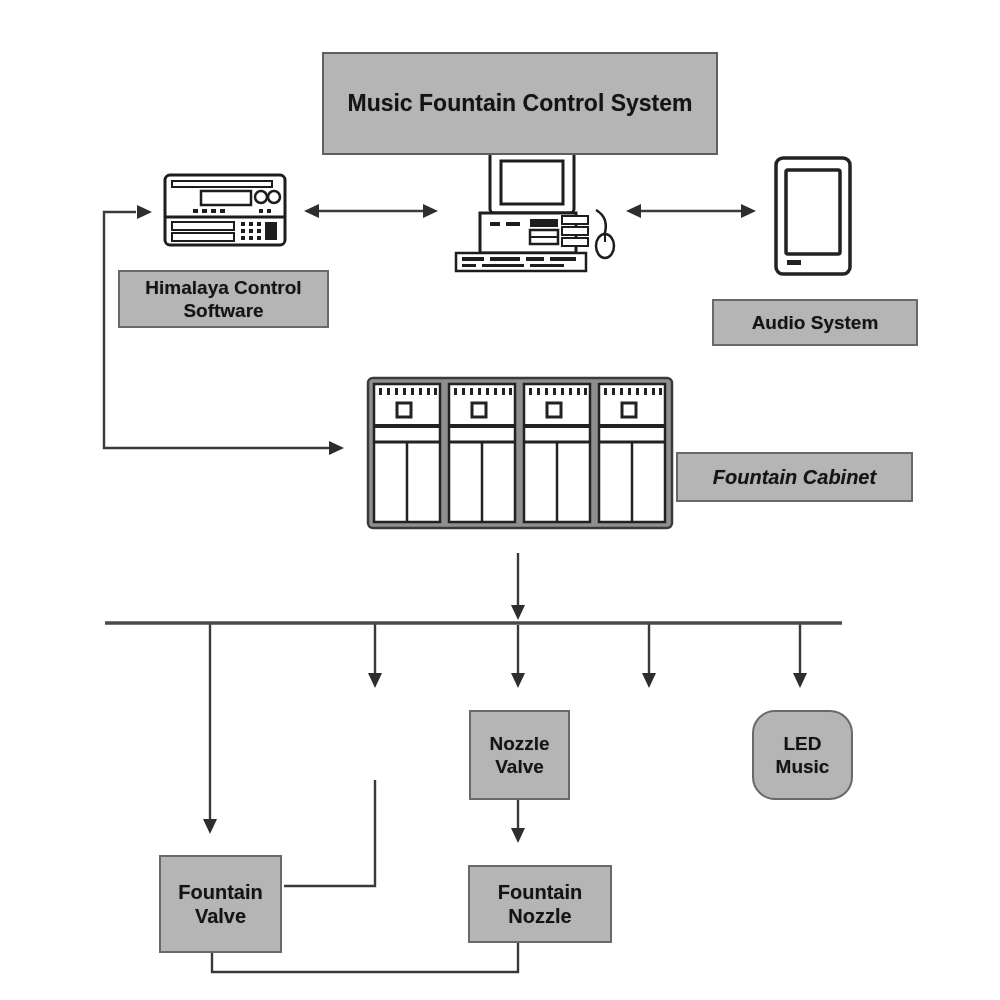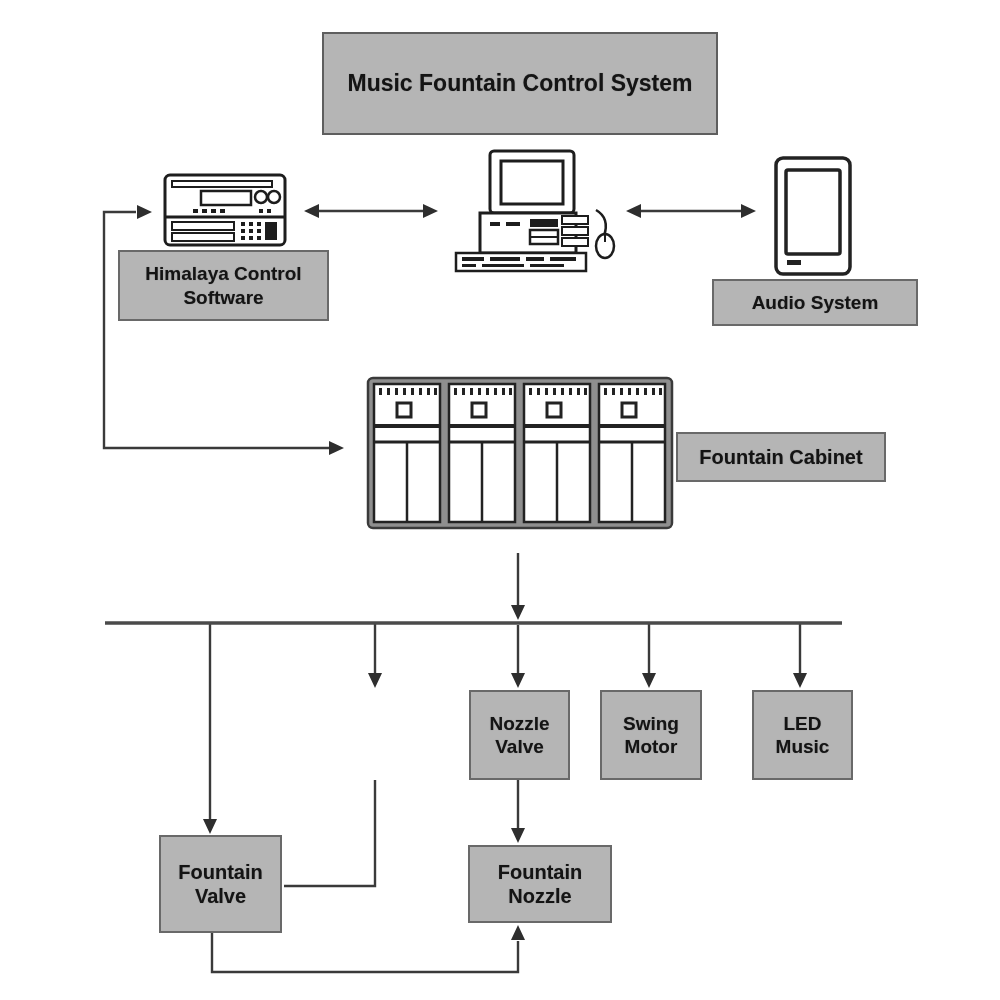--- a/index.html
+++ b/index.html
@@ -12,31 +12,32 @@
     position:absolute;
     background:#b5b5b5;
     border:2px solid #696969;
     color:#141414;
     font-weight:bold;
     display:flex;flex-direction:column;align-items:center;justify-content:center;
     text-align:center;
     box-sizing:border-box;
     line-height:1.22;
     text-shadow:0 0 1px rgba(20,20,20,0.35);
+    margin-top:20px;
   }
   .box .ln{white-space:nowrap;}
   #title-box{left:322px;top:32px;width:396px;height:103px;font-size:23px;border-color:#5e5e5e;}
-  #himalaya-box{left:118px;top:250px;width:211px;height:71px;font-size:19px;}
+  #himalaya-box{left:118px;top:250px;width:211px;height:58px;font-size:19px;}
   #computer-box{left:435px;top:282px;width:209px;height:48px;font-size:21px;}
   #audio-box{left:712px;top:279px;width:206px;height:47px;font-size:19px;}
-  #cabinet-box{left:676px;top:432px;width:210px;height:50px;font-size:20px;}
+  #cabinet-box{left:676px;top:432px;width:237px;height:50px;font-size:20px;font-style:italic;}
   #inverter-box{left:325px;top:690px;width:100px;height:90px;font-size:19px;}
   #valve-box{left:469px;top:690px;width:101px;height:90px;font-size:19px;}
   #swing-box{left:600px;top:690px;width:102px;height:90px;font-size:19px;}
-  #led-box{left:752px;top:690px;width:101px;height:90px;font-size:19px;}
+  #led-box{left:752px;top:690px;width:101px;height:90px;font-size:19px;border-radius:23px;}
   #pump-box{left:159px;top:835px;width:123px;height:98px;font-size:20px;}
   #nozzle-box{left:468px;top:845px;width:144px;height:78px;font-size:20px;}
   .icon{position:absolute;}
   #controller-icon{left:163px;top:173px;}
   #computer-icon{left:438px;top:148px;}
   #audio-icon{left:773px;top:155px;}
   #cabinet-icon{left:366px;top:376px;}
   #wires{position:absolute;left:0;top:0;}
 </style>
 </head>
@@ -252,24 +253,20 @@
   <div id="cabinet-box" class="box">
     <span class="ln">Fountain Cabinet</span>
   </div>
 
 
   <div id="valve-box" class="box">
     <span class="ln">Nozzle</span>
     <span class="ln">Valve</span>
   </div>
 
-  <div id="swing-box" class="box">
-    <span class="ln">Swing</span>
-    <span class="ln">Motor</span>
-  </div>
 
   <div id="led-box" class="box">
     <span class="ln">LED</span>
     <span class="ln">Music</span>
   </div>
 
   <div id="pump-box" class="box">
     <span class="ln">Fountain</span>
     <span class="ln">Valve</span>
   </div>

